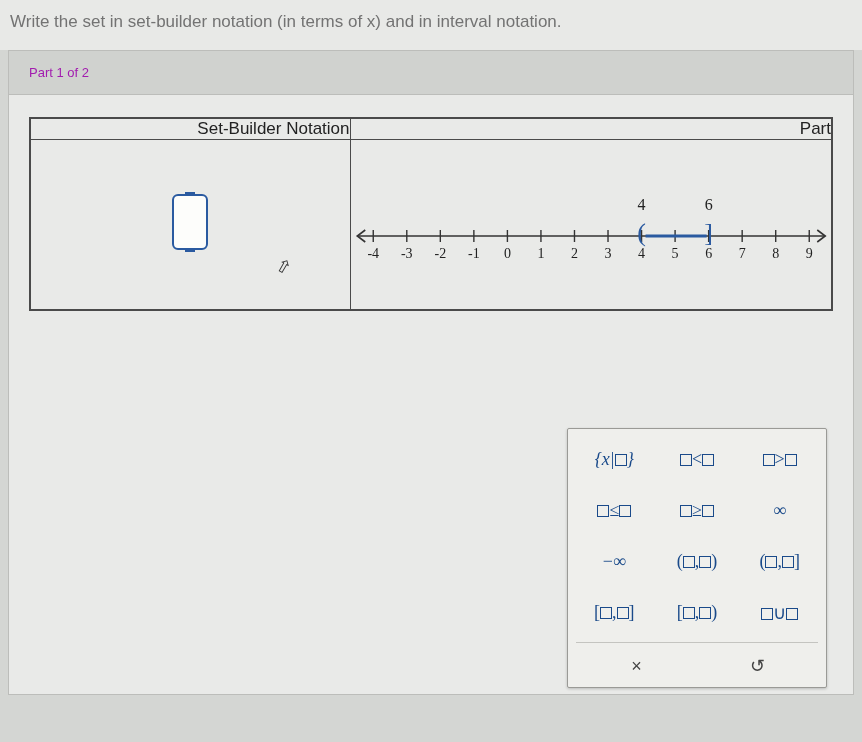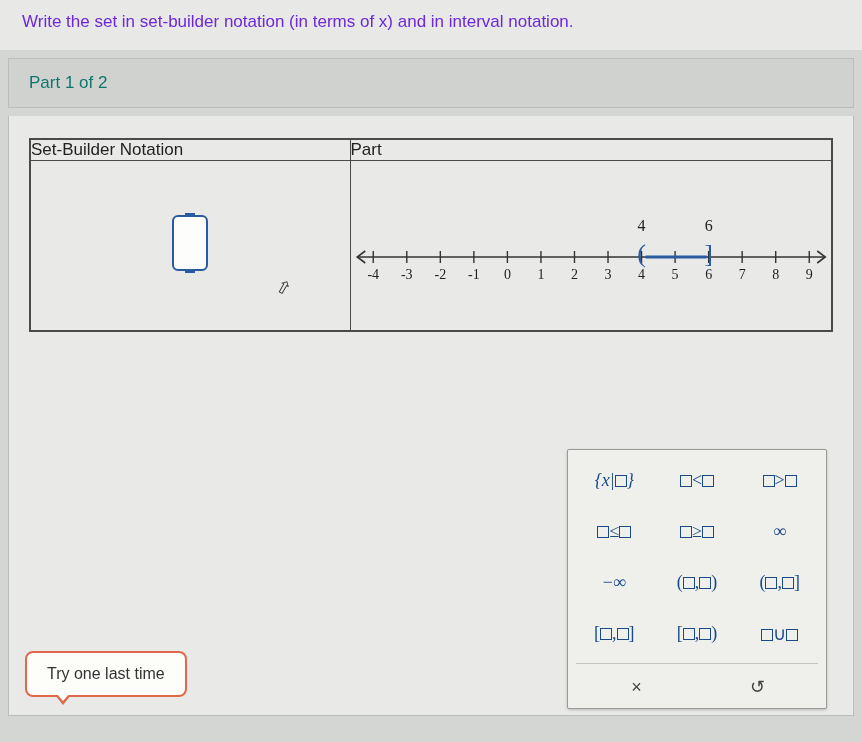--- a/index.html
+++ b/index.html
@@ -5,32 +5,32 @@
   * { box-sizing: border-box; margin: 0; padding: 0; }
   body {
     font-family: Verdana, Geneva, sans-serif;
     background: #d4d6d3;
     width: 862px;
     height: 742px;
     overflow: hidden;
     position: relative;
   }
   .prompt {
-    padding: 12px 10px 18px 22px;
+    padding: 12px 10px 18px 10px;
     font-size: 17px;
-    color: #6d28d9;
+    color: #737373;
     background: #e8e9e7;
   }
   .part-header {
     background: #d0d2cf;
     border: 1px solid #bcbdba;
     padding: 14px 20px;
-    font-size: 17px;
-    color: #0f766e;
-    margin: 8px 8px;
+    font-size: 13px;
+    color: #a21caf;
+    margin: 0 8px;
   }
   .content-area {
     background: #e9eae8;
     margin: 0 8px;
     padding: 22px 20px;
     border-left: 1px solid #bcbdba;
     border-right: 1px solid #bcbdba;
     border-bottom: 1px solid #bcbdba;
     height: 600px;
     position: relative;
@@ -38,21 +38,21 @@
   .main-table {
     width: 100%;
     border-collapse: collapse;
     border: 2px solid #4a4a4a;
   }
   .main-table th, .main-table td {
     border: 1px solid #4a4a4a;
     padding: 0;
   }
   .th-cell {
-    text-align: left;
+    text-align: right;
     font-weight: normal;
     font-size: 17px;
     color: #222;
     padding: 18px 0;
     background: #e9eae8;
   }
   .sb-col { width: 320px; }
   .graph-col { width: auto; }
   .answer-cell {
     height: 170px;
@@ -265,15 +265,14 @@
         <div class="pal-btn">[<span class="sq"></span>,<span class="sq"></span>]</div>
         <div class="pal-btn">[<span class="sq"></span>,<span class="sq"></span>)</div>
         <div class="pal-btn"><span class="sq"></span>∪<span class="sq"></span></div>
       </div>
     <div class="palette-footer">
       <div class="foot-btn">×</div>
       <div class="foot-btn">↺</div>
     </div>
   </div>
 
-  <div class="try-btn">Try one last time</div>
 
 </div>
 
 </body></html>

